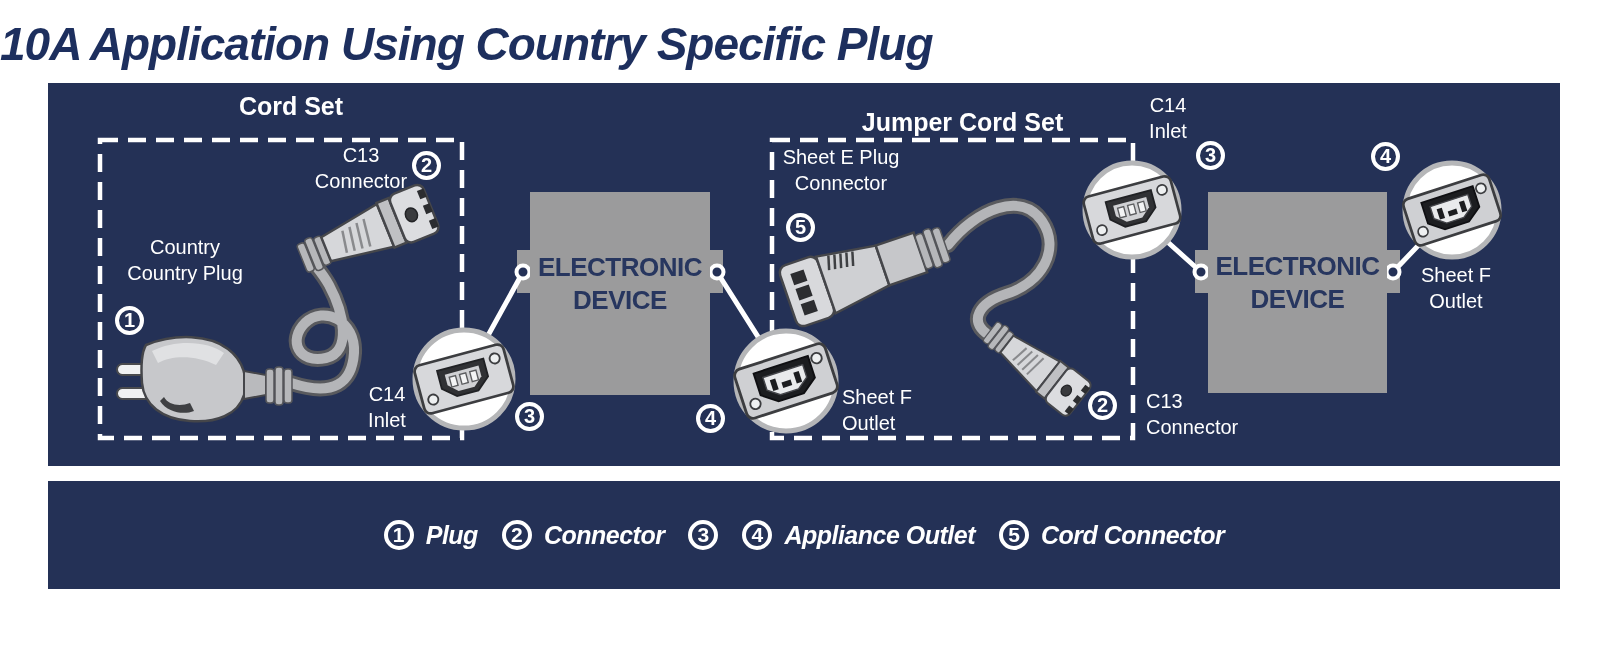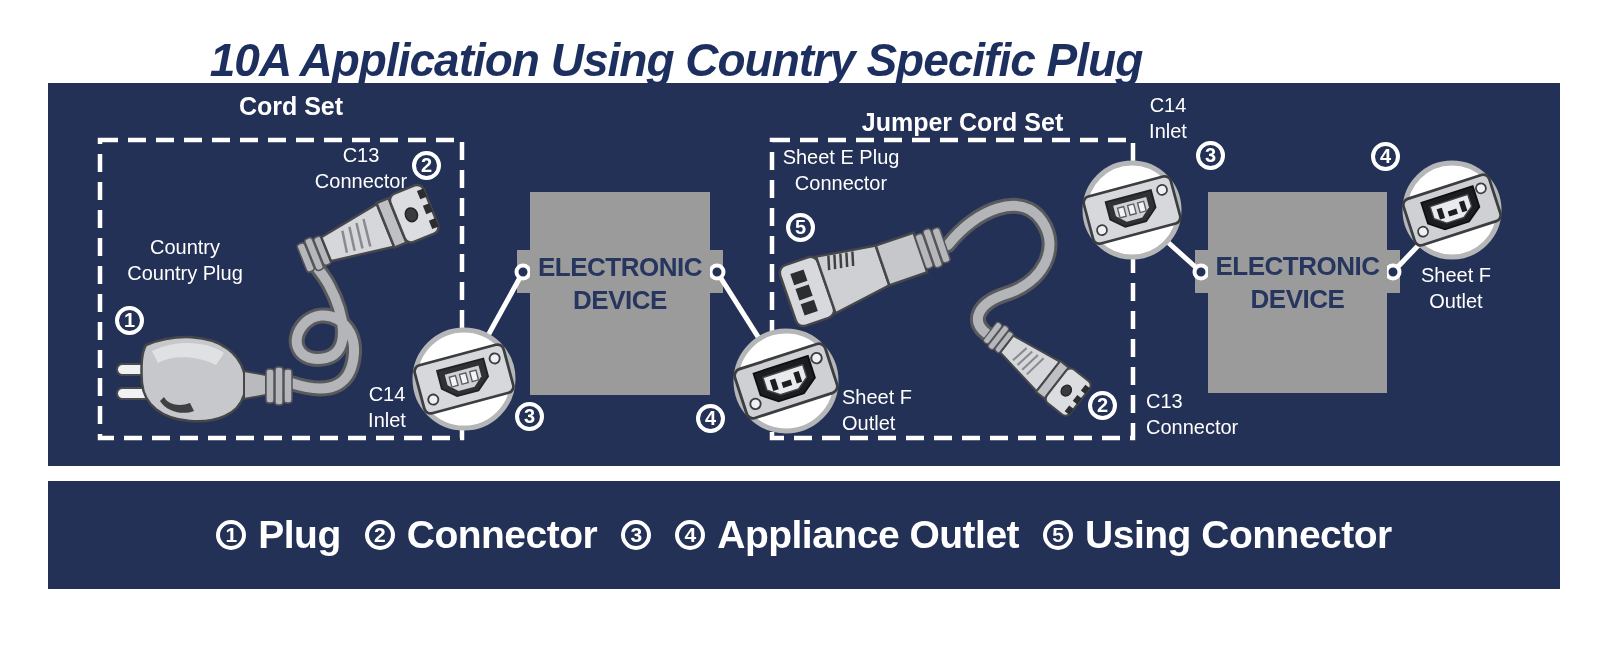--- a/index.html
+++ b/index.html
@@ -9,41 +9,41 @@
     --device-text-navy:#27365f;
     --white:#ffffff;
   }
   *{box-sizing:border-box;}
   html,body{margin:0;padding:0;}
   body{
     width:1608px;height:654px;position:relative;background:#fff;
     font-family:"Liberation Sans",sans-serif;overflow:hidden;
   }
   .page-title{
-    position:absolute;left:0;top:18px;width:1320px;text-align:center;
+    position:absolute;left:0;top:18px;width:1320px;text-align:left;
     font-size:46px;line-height:52px;font-weight:bold;font-style:italic;
-    color:var(--title-navy);letter-spacing:-1px;margin:16px;
+    color:var(--title-navy);letter-spacing:-1px;margin:0;
   }
   .panel{
     position:absolute;left:48px;top:83px;width:1512px;height:383px;
     background:var(--navy);
   }
   .legend-bar{
     position:absolute;left:48px;top:481px;width:1512px;height:108px;
     background:var(--navy);
     display:flex;align-items:center;justify-content:center;gap:24px;
   }
   .legend-item{display:flex;align-items:center;gap:12px;}
   .legend-badge{
     width:30px;height:30px;border:4px solid #fff;border-radius:50%;
     color:#fff;font-weight:bold;font-size:21px;line-height:30px;
     display:flex;align-items:center;justify-content:center;flex:0 0 auto;
   }
   .legend-label{
-    color:#fff;font-weight:bold;font-size:39px;letter-spacing:-0.5px;white-space:nowrap;
+    color:#fff;font-weight:bold;font-size:25px;letter-spacing:-0.5px;white-space:nowrap;font-style:italic;
   }
   .art{position:absolute;left:0;top:0;width:1512px;height:383px;}
   .heading{
     position:absolute;color:#fff;font-weight:bold;font-size:25px;
     text-align:center;white-space:nowrap;
   }
   .lbl{
     position:absolute;color:#fff;font-size:20px;line-height:26px;white-space:nowrap;
   }
   .lbl.center{text-align:center;}
@@ -275,15 +275,15 @@
   </div>
   <div class="legend-item">
     <span class="legend-badge">3</span>
   </div>
   <div class="legend-item">
     <span class="legend-badge">4</span>
     <span class="legend-label">Appliance Outlet</span>
   </div>
   <div class="legend-item">
     <span class="legend-badge">5</span>
-    <span class="legend-label">Using Connector</span>
+    <span class="legend-label">Cord Connector</span>
   </div>
 </div>
 
 </body></html>

